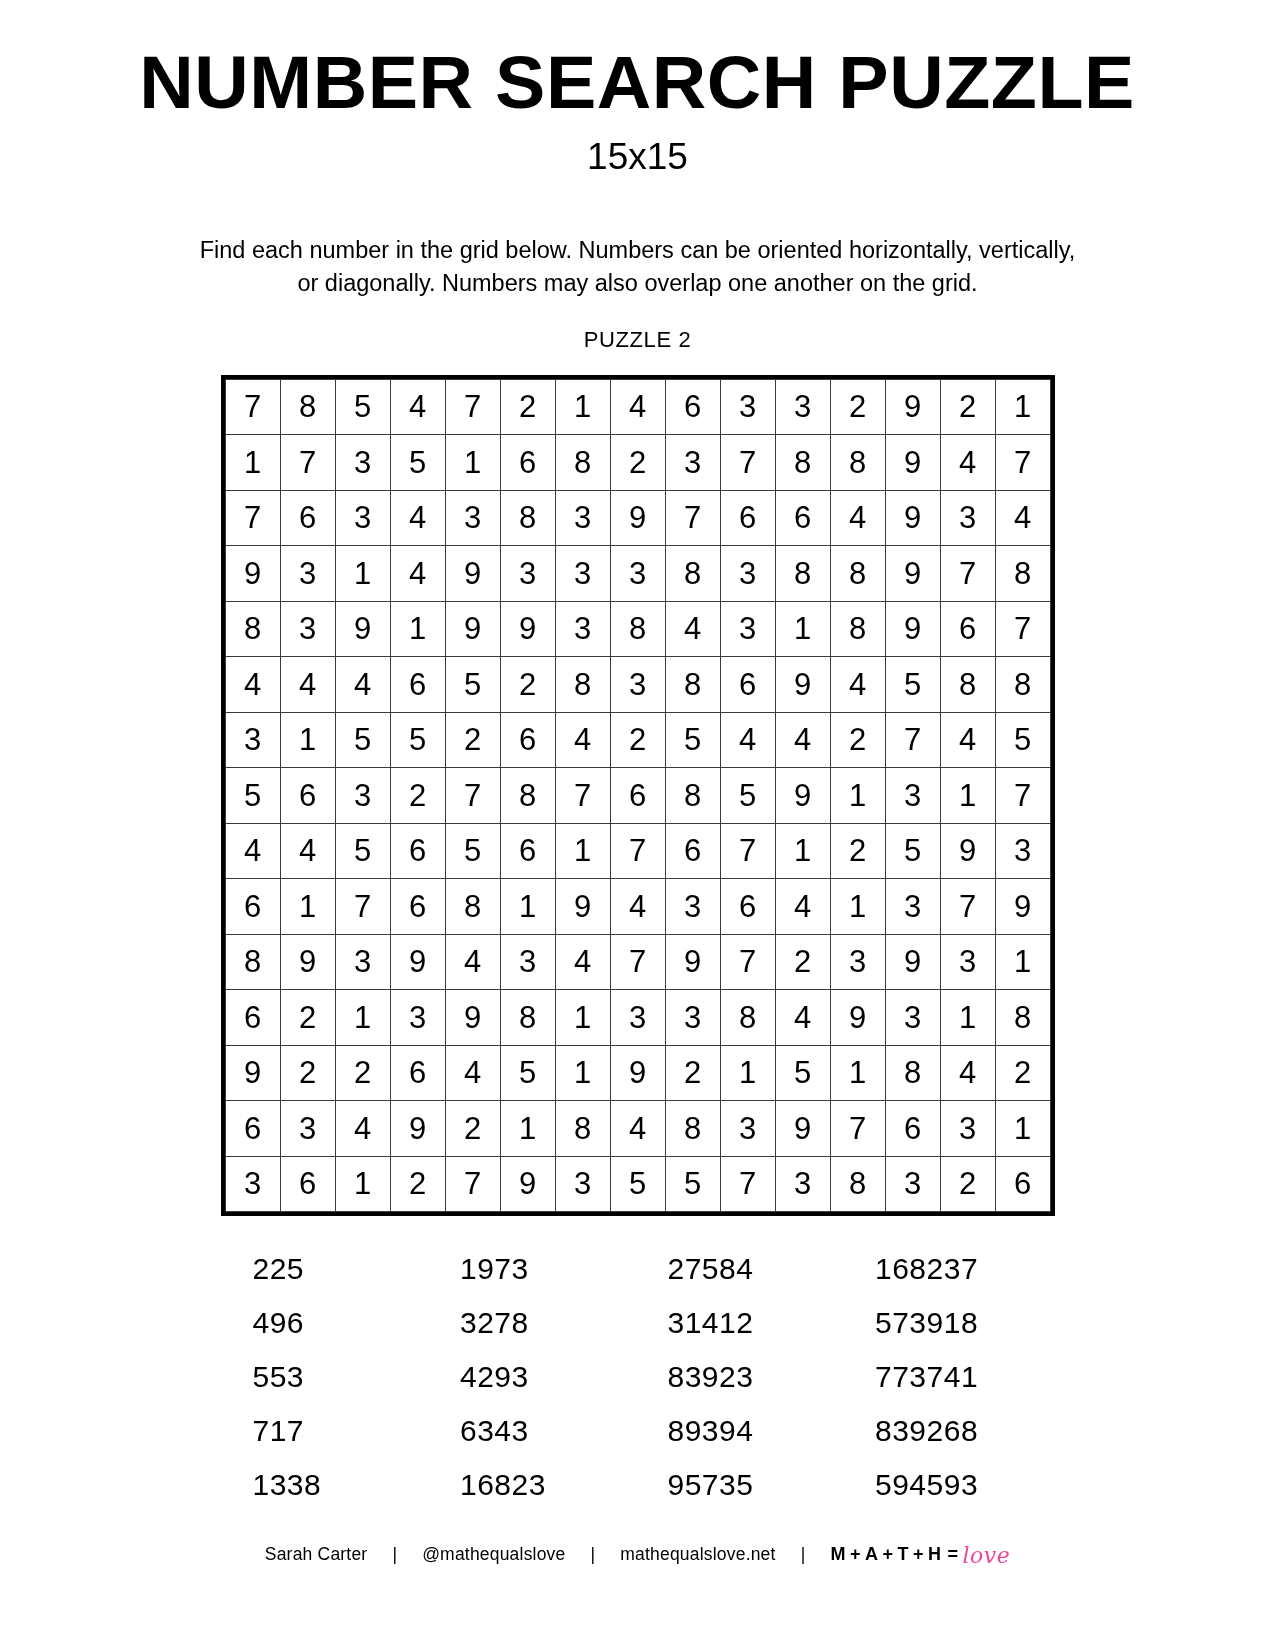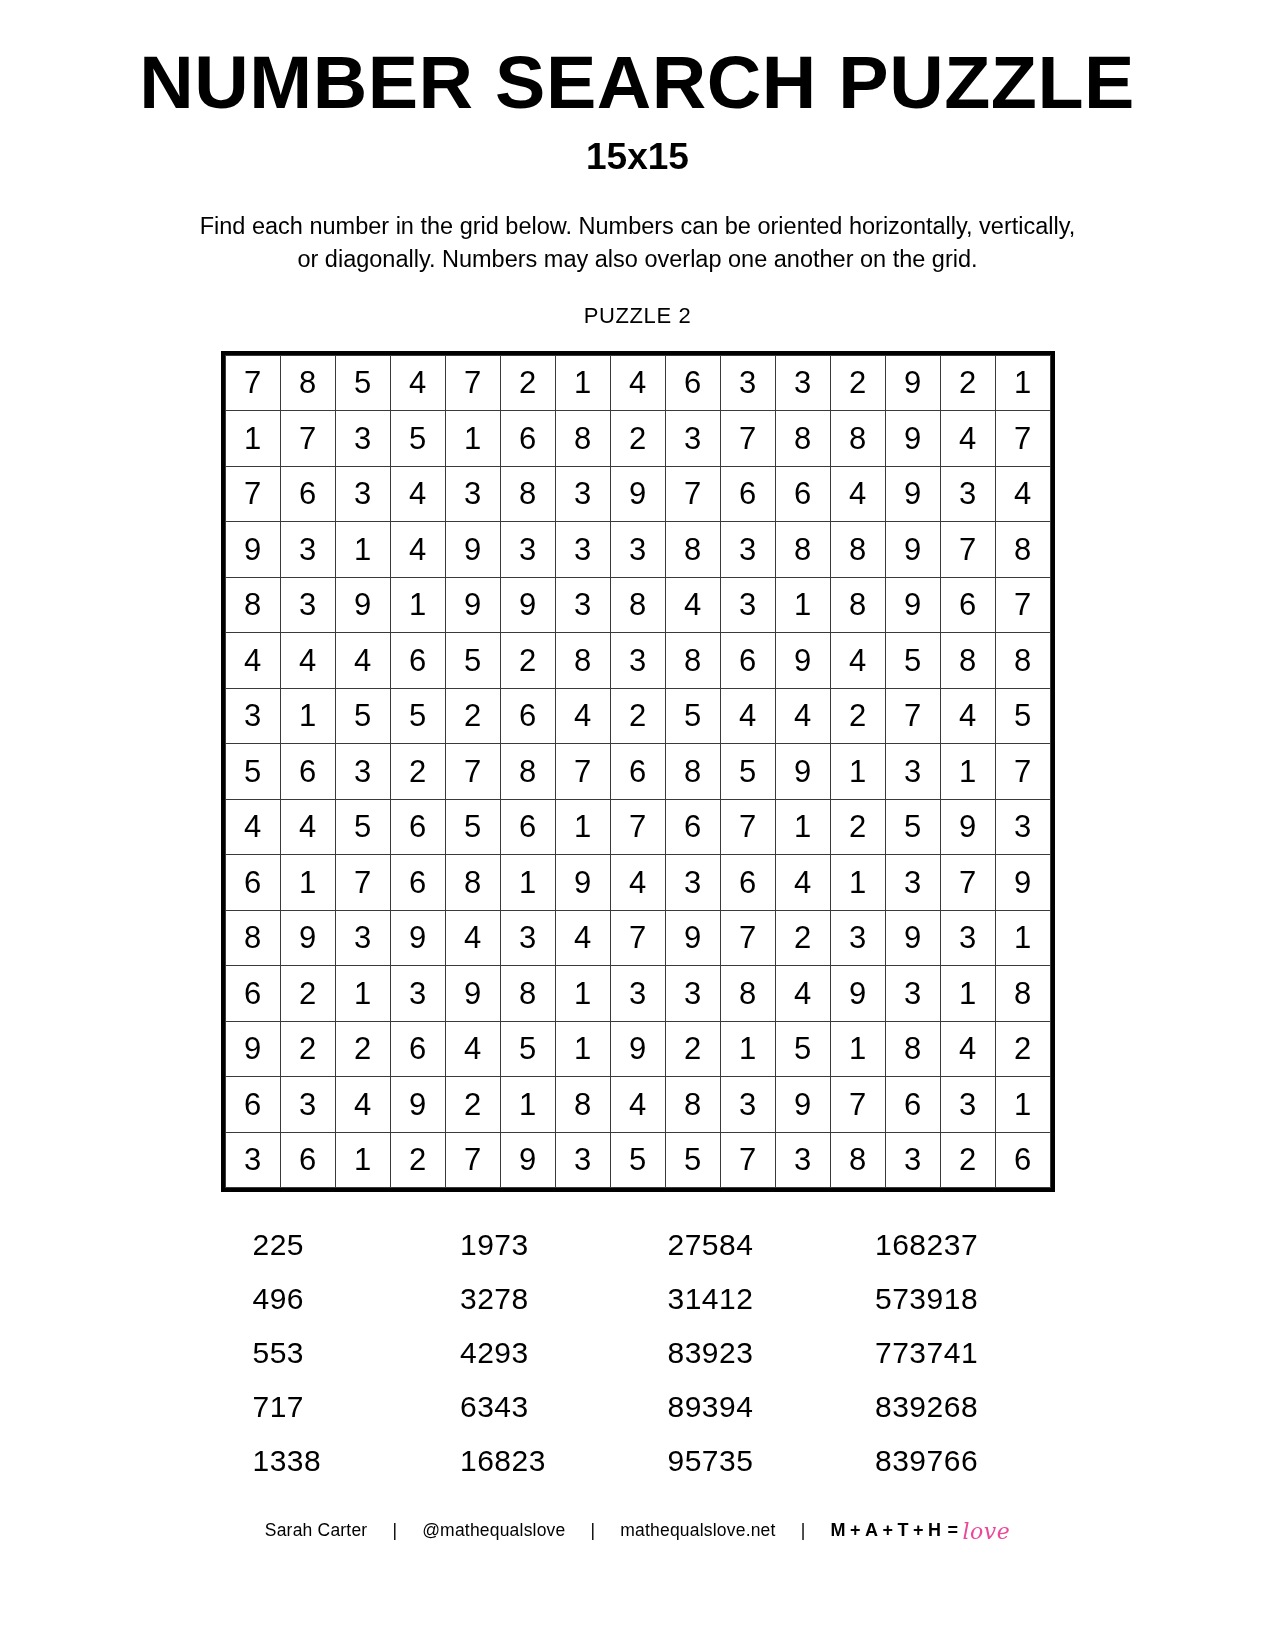--- a/index.html
+++ b/index.html
@@ -32,26 +32,26 @@
     font-weight: bold;
     font-size: 74px;
     letter-spacing: 0.5px;
     line-height: 1.0;
     text-align: center;
     transform: scaleX(1.02);
   }
   .subtitle {
     margin-top: 16px;
     font-size: 37px;
-    font-weight: 700;
+    font-weight: 400;
     text-align: center;
     letter-spacing: 0px;
   }
   .instructions {
-    margin-top: 32px;
+    margin-top: 56px;
     width: 900px;
     text-align: center;
     font-size: 23.5px;
     line-height: 1.42;
     font-weight: 400;
   }
   .puzzle-label {
     margin-top: 26px;
     font-size: 22px;
     text-align: right;
@@ -412,21 +412,21 @@
       <div class="cell">4293</div>
       <div class="cell">83923</div>
       <div class="cell">773741</div>
       <div class="cell">717</div>
       <div class="cell">6343</div>
       <div class="cell">89394</div>
       <div class="cell">839268</div>
       <div class="cell">1338</div>
       <div class="cell">16823</div>
       <div class="cell">95735</div>
-      <div class="cell">839766</div>
+      <div class="cell">594593</div>
     </div>
 
   <div class="footer">
     <span>Sarah Carter</span>
     <span class="sep">|</span>
     <span>@mathequalslove</span>
     <span class="sep">|</span>
     <span>mathequalslove.net</span>
     <span class="sep">|</span>
     <span class="logo">

